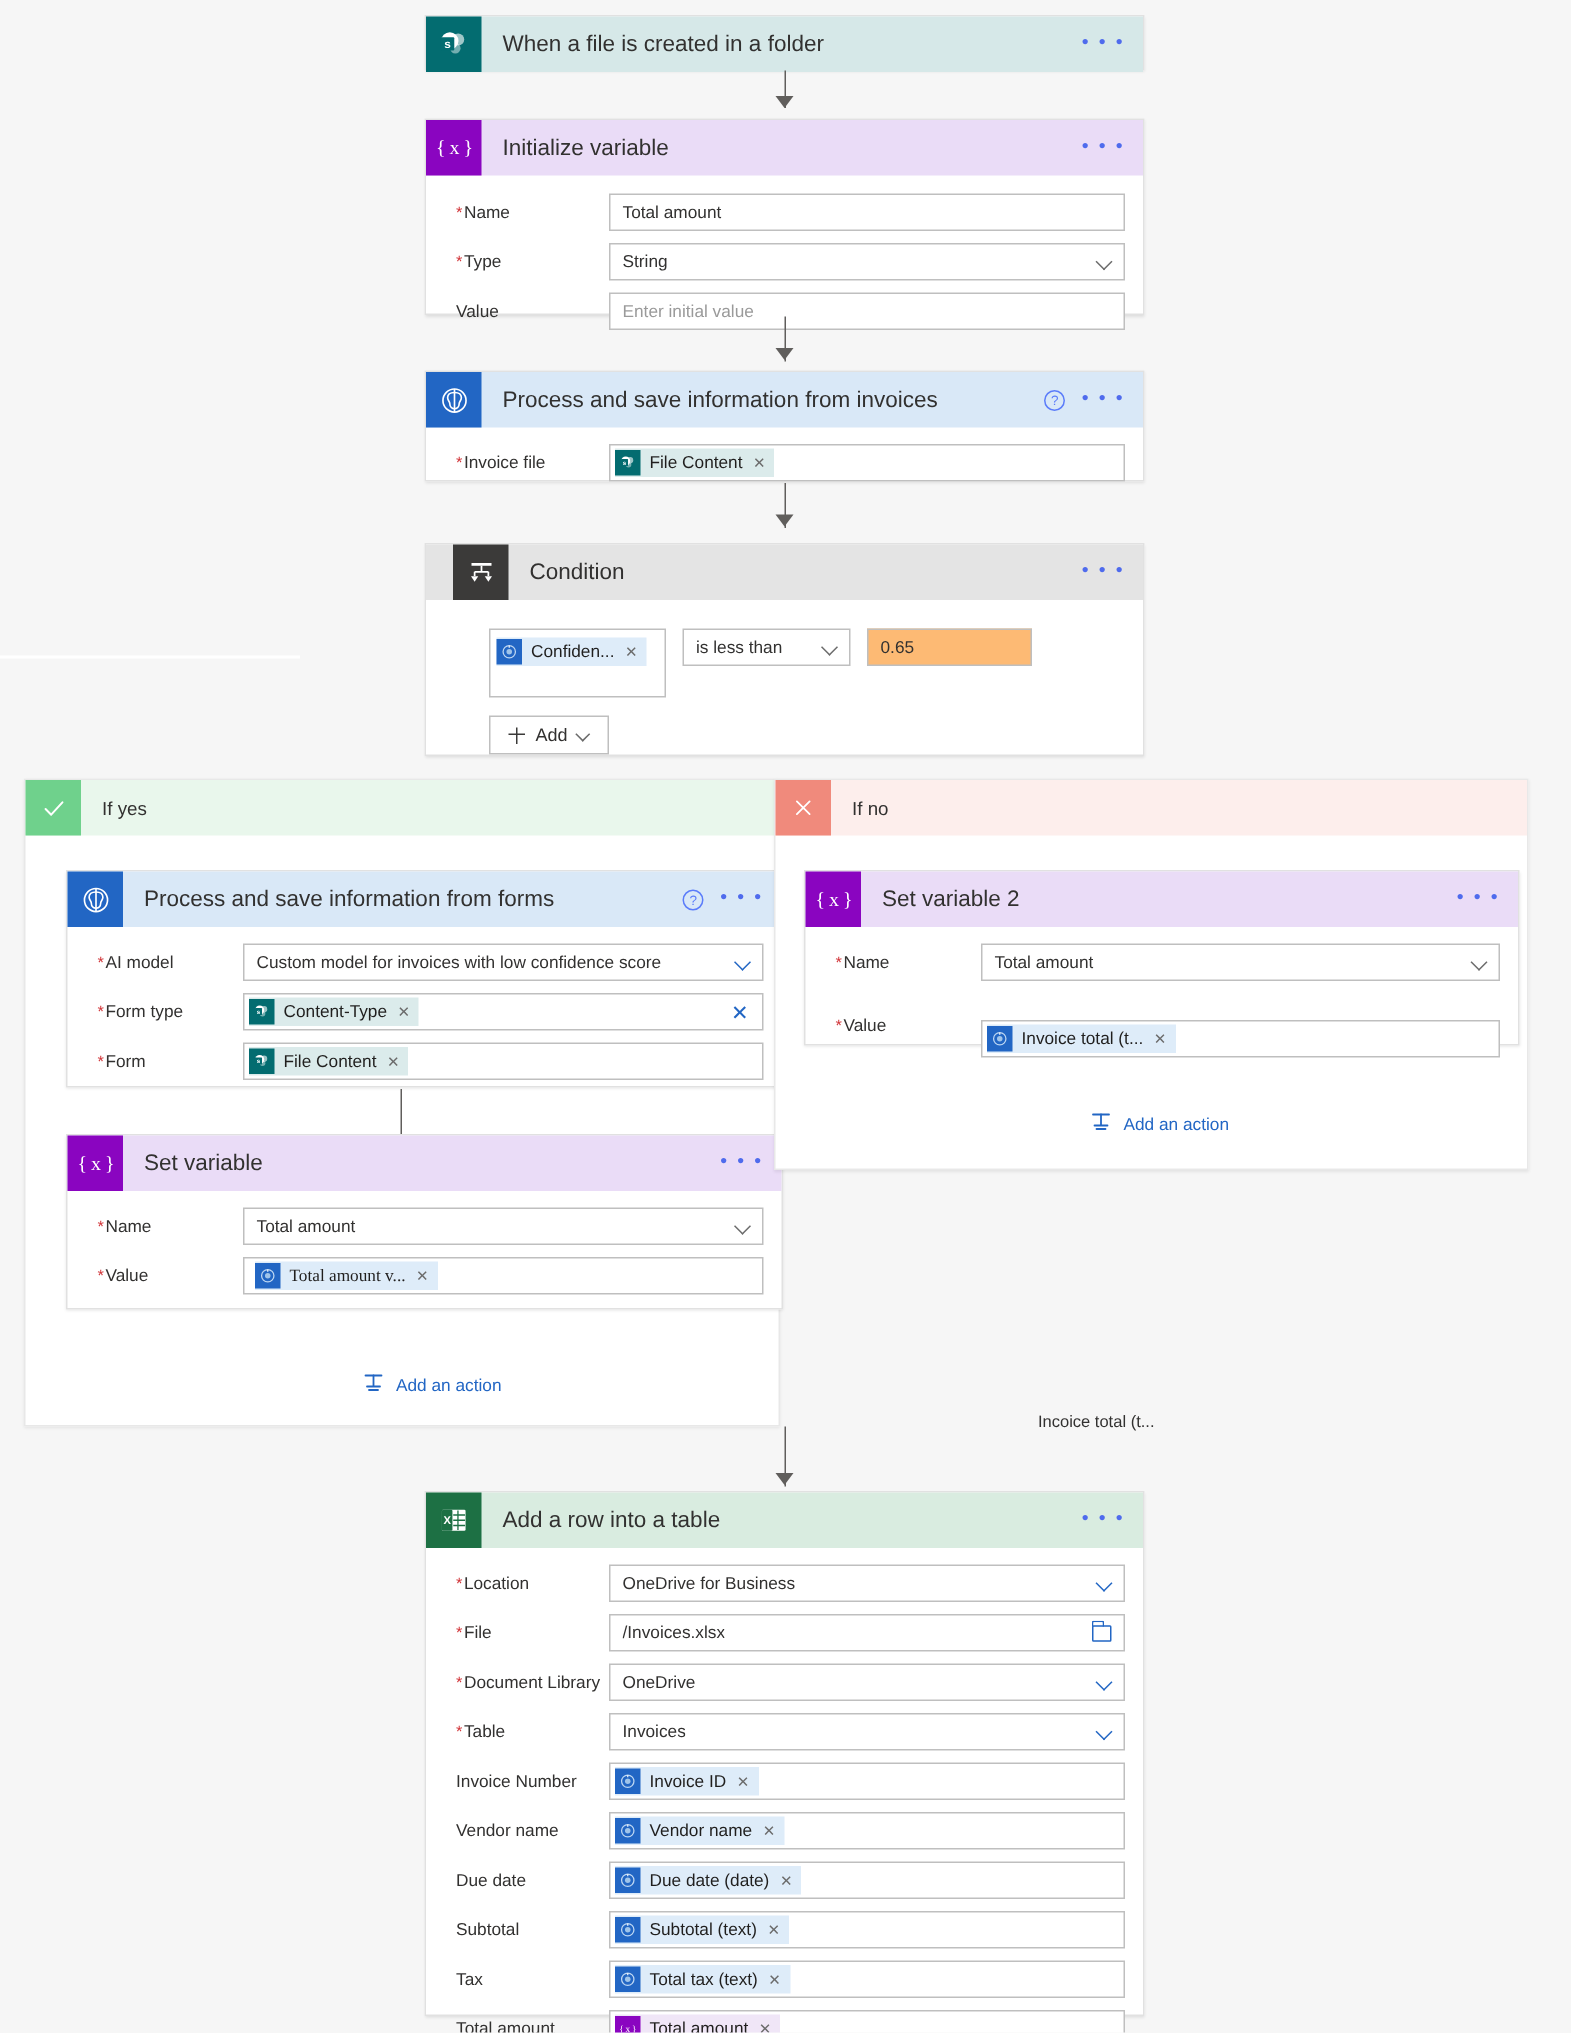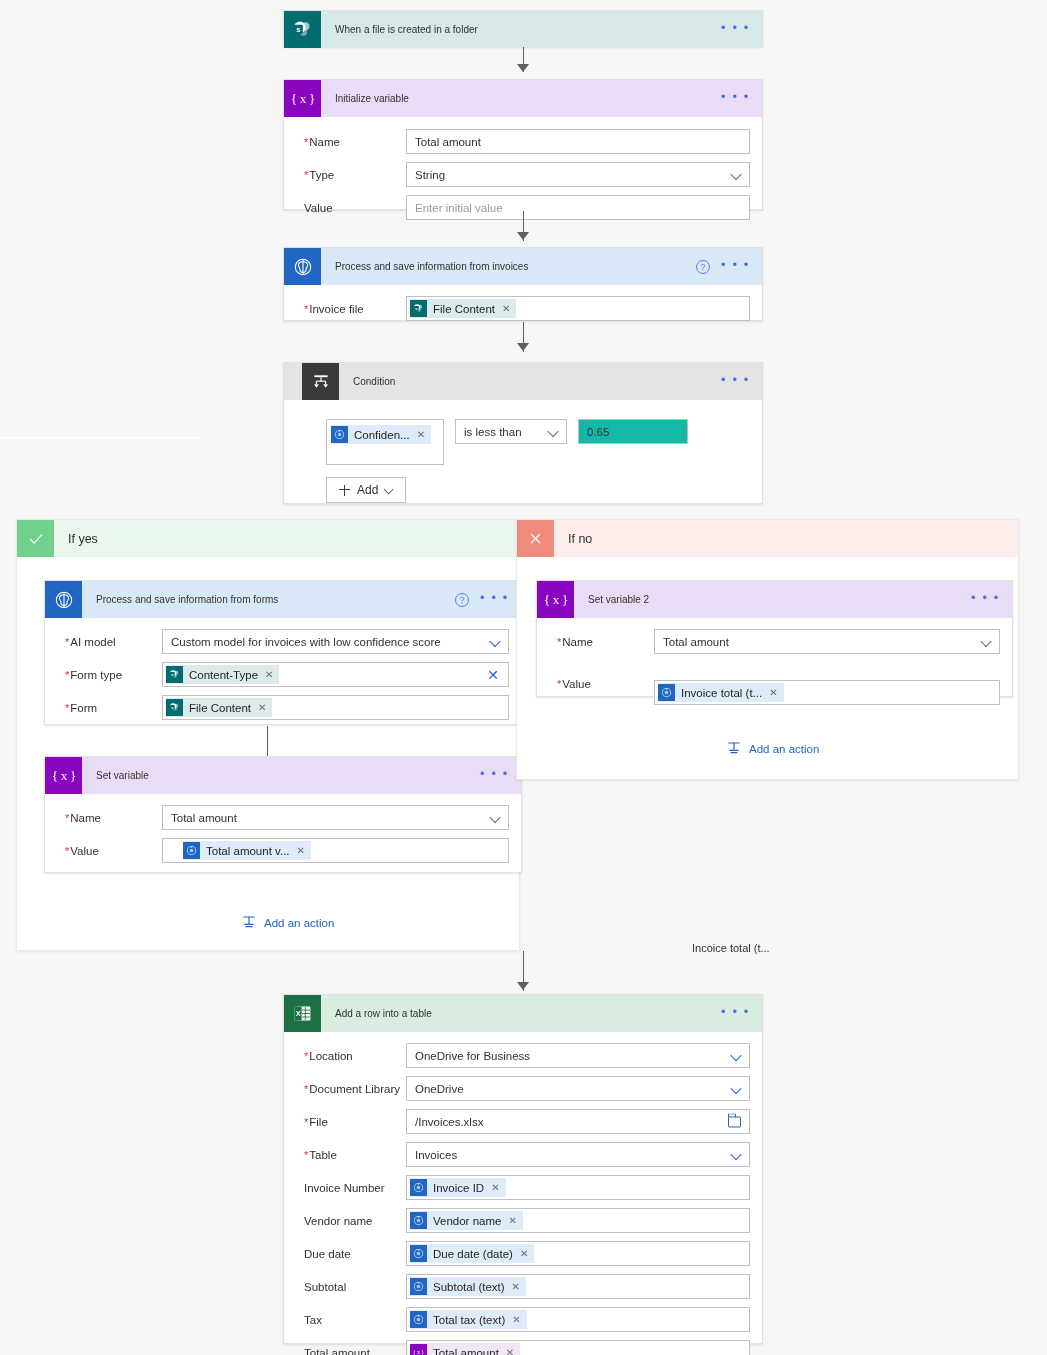--- a/index.html
+++ b/index.html
@@ -21,21 +21,21 @@
     border:1px solid #e1e1e1;
     box-shadow:0 1px 2px rgba(0,0,0,0.10);
   }
   .card-head {
     display:flex;
     align-items:center;
     height:37px;
     position:relative;
   }
   .card-head .title {
-    font-size:10px;
+    font-size:15px;
     color:#323130;
     margin-left:14px;
     white-space:nowrap;
   }
   .head-icon {
     width:37px; height:37px;
     flex:0 0 37px;
     display:flex; align-items:center; justify-content:center;
   }
   .head-right {
@@ -174,21 +174,21 @@
 
   
   .cond-tokenbox {
     width:118px; height:46px;
     border:1px solid #bfbfbf; background:#fff;
     display:flex; align-items:flex-start; padding:5px 4px;
   }
   .cond-op { width:112px; height:25px; border:1px solid #bfbfbf; background:#fff;
              display:flex; align-items:center; padding:0 8px; font-size:11.5px;
              position:relative; color:#323130;}
-  .cond-val { width:110px; height:25px; border:1px solid #bfbfbf; background:#14b8a6;
+  .cond-val { width:110px; height:25px; border:1px solid #bfbfbf; background:#fdba74;
              display:flex; align-items:center; padding:0 8px; font-size:11.5px; }
 
   .stray-text { position:absolute; font-size:11px; color:#323130; }
   .hairline { position:absolute; background:#ffffff; height:1.5px; }
 </style>
 </head>
 <body>
 
 <div class="hairline" style="left:0; top:437px; width:200px;"></div>
 
@@ -456,21 +456,21 @@
       <div class="row">
         <div class="lbl" style="width:105px;flex:0 0 105px;"><span class="req">*</span><span>Name</span></div>
         <div class="ctl">
           <span class="val">Total amount</span>
           <span class="chev"></span>
         </div>
       </div>
 
       <div class="row">
         <div class="lbl" style="width:105px;flex:0 0 105px;"><span class="req">*</span><span>Value</span></div>
-        <div class="ctl" style="padding-left:20px;">
+        <div class="ctl" style="padding-left:7px;font-family:Liberation Serif, serif;">
           <span class="chip dyn">
             <span class="cico">
               <svg width="13" height="13" viewBox="0 0 24 24" fill="none" stroke="#bcd6f2" stroke-width="1.6">
                 <circle cx="12" cy="12" r="7.6"></circle>
                 <circle cx="12" cy="12" r="3.4" fill="#9fc4ea" stroke="none"></circle>
                 <path d="M12 4.4 L12 7" stroke="#e8f1fb"></path>
               </svg>
             </span>
             <span>Total amount v...</span>
             <span class="cx">✕</span>
@@ -592,32 +592,32 @@
 
     <div class="row">
       <div class="lbl"><span class="req">*</span><span>Location</span></div>
       <div class="ctl">
         <span class="val">OneDrive for Business</span>
         <span class="chev blue"></span>
       </div>
     </div>
 
     <div class="row">
+      <div class="lbl"><span class="req">*</span><span>File</span></div>
+      <div class="ctl">
+        <span class="val">/Invoices.xlsx</span>
+        <span class="folder-ic"></span>
+      </div>
+    </div>
+
+    <div class="row">
       <div class="lbl"><span class="req">*</span><span>Document Library</span></div>
       <div class="ctl">
         <span class="val">OneDrive</span>
         <span class="chev blue"></span>
-      </div>
-    </div>
-
-    <div class="row">
-      <div class="lbl"><span class="req">*</span><span>File</span></div>
-      <div class="ctl">
-        <span class="val">/Invoices.xlsx</span>
-        <span class="folder-ic"></span>
       </div>
     </div>
 
     <div class="row">
       <div class="lbl"><span class="req">*</span><span>Table</span></div>
       <div class="ctl">
         <span class="val">Invoices</span>
         <span class="chev blue"></span>
       </div>
     </div>

